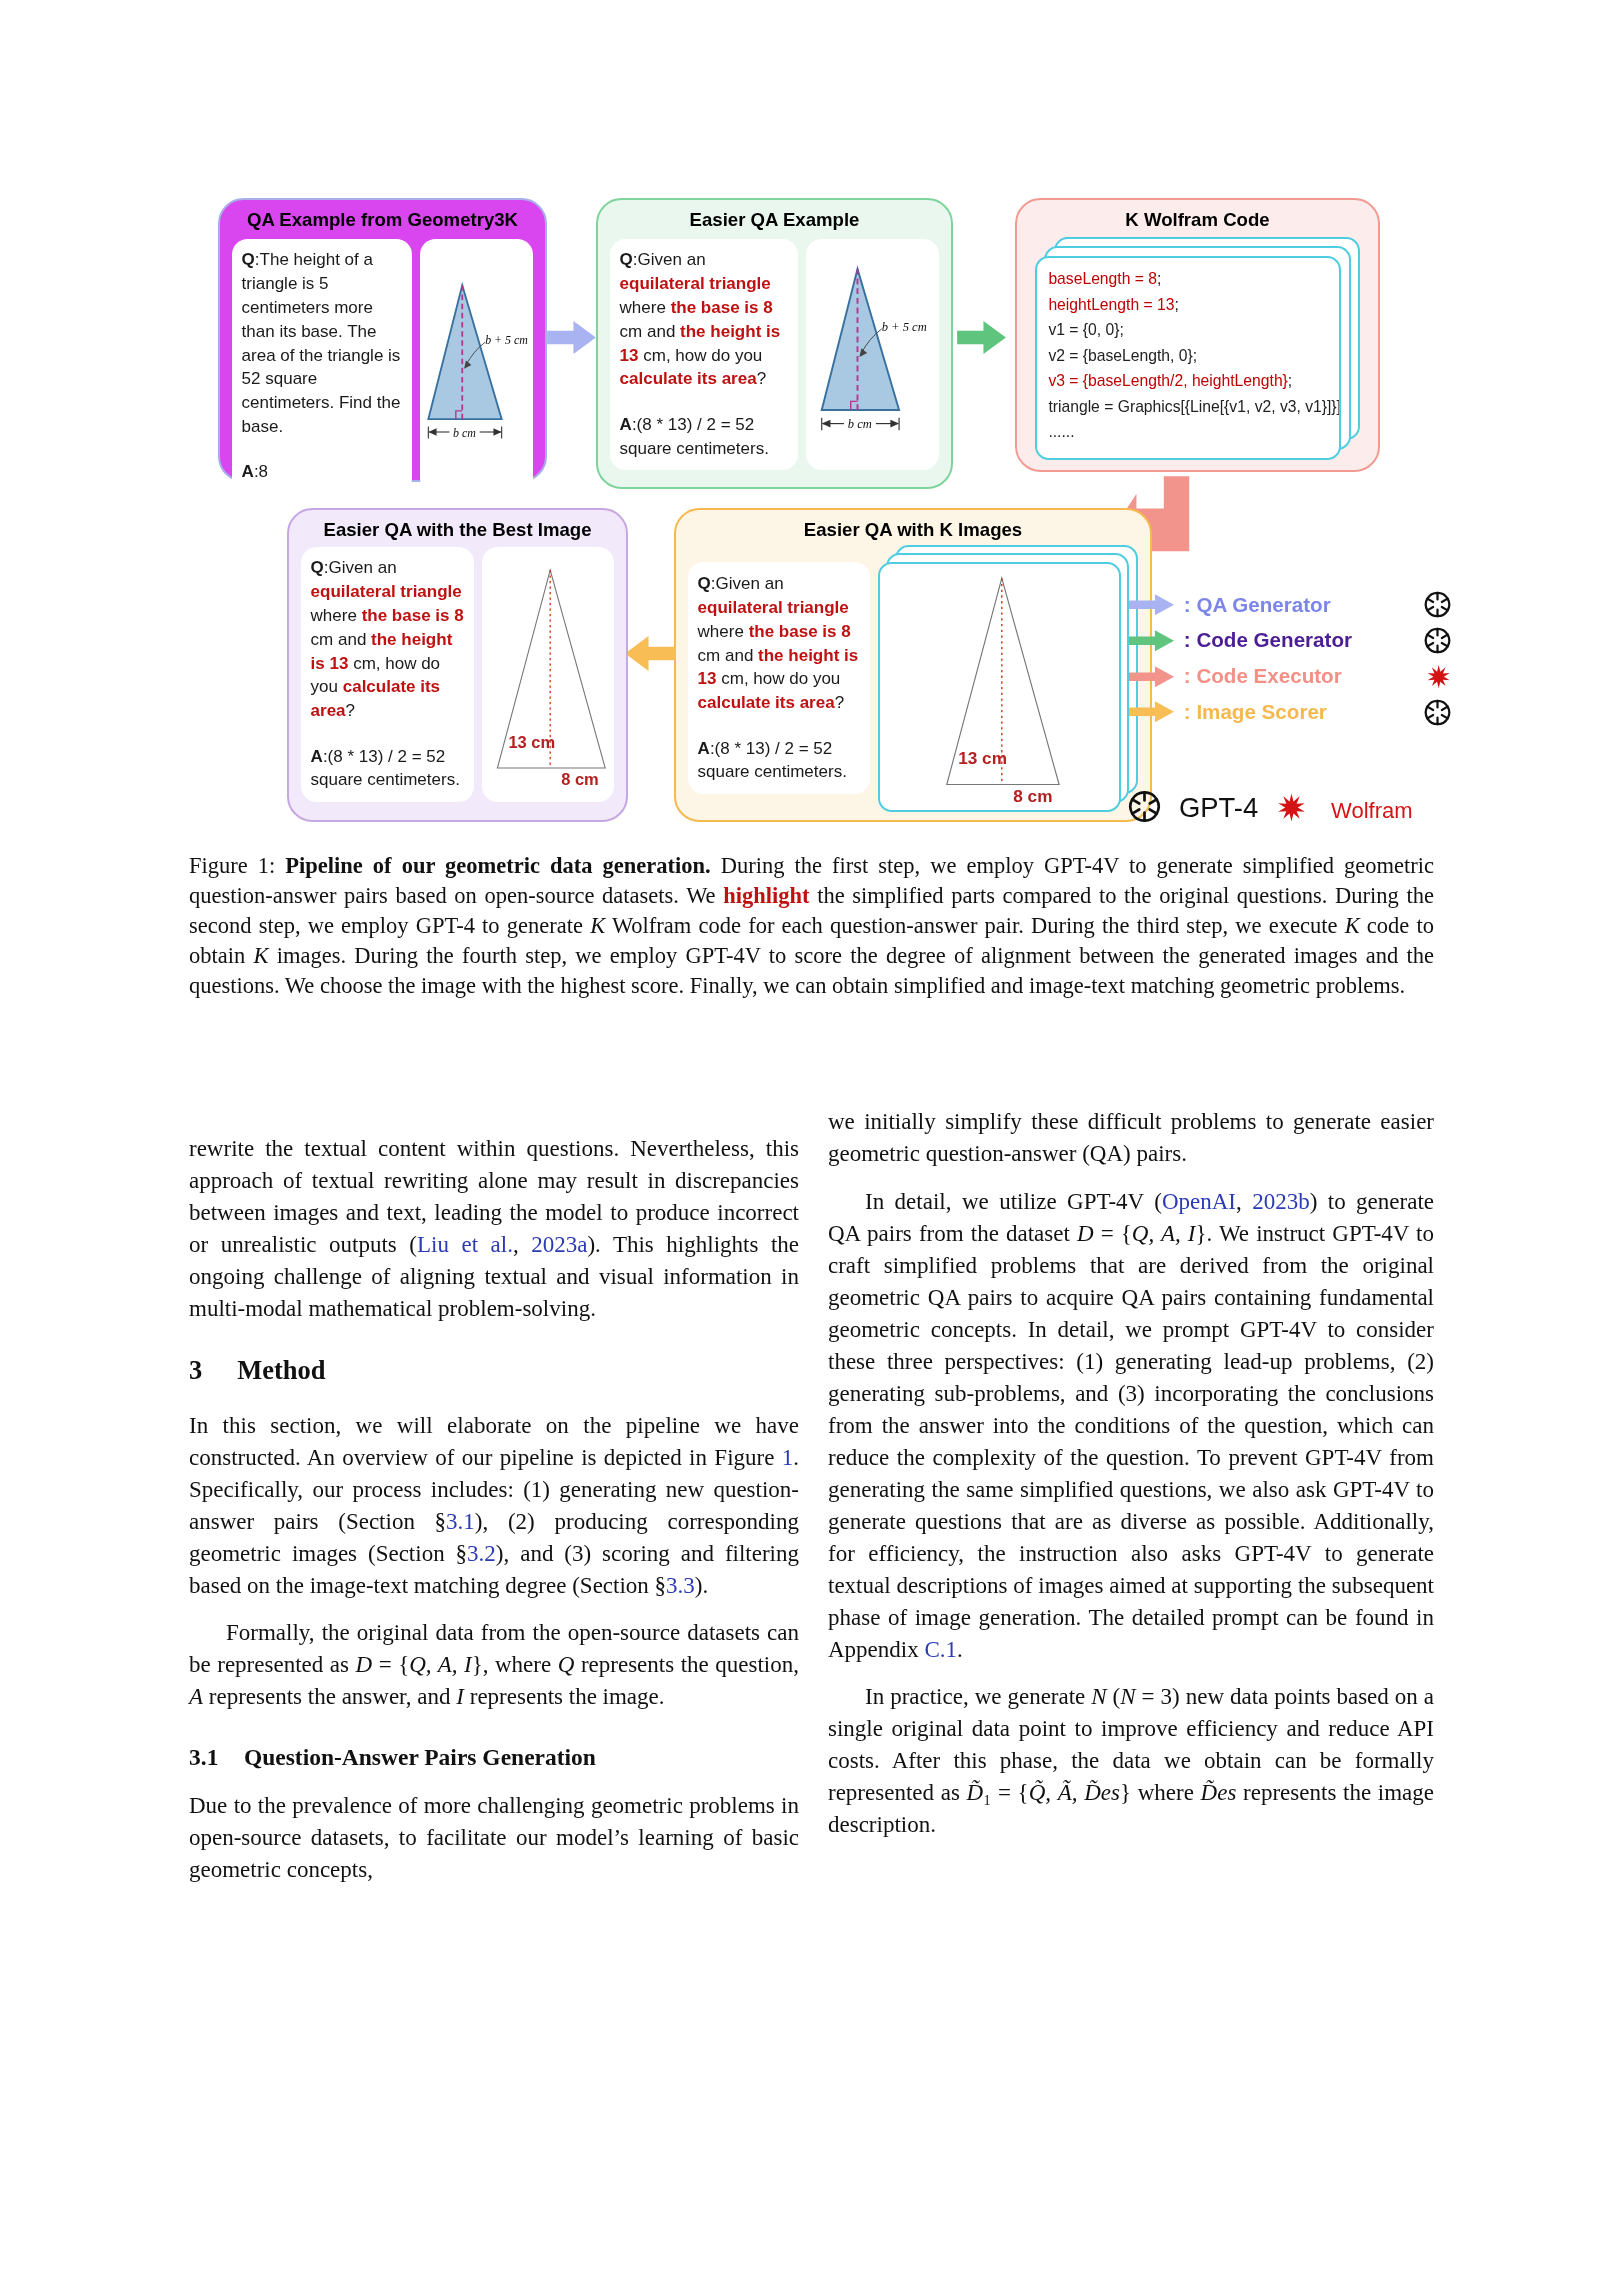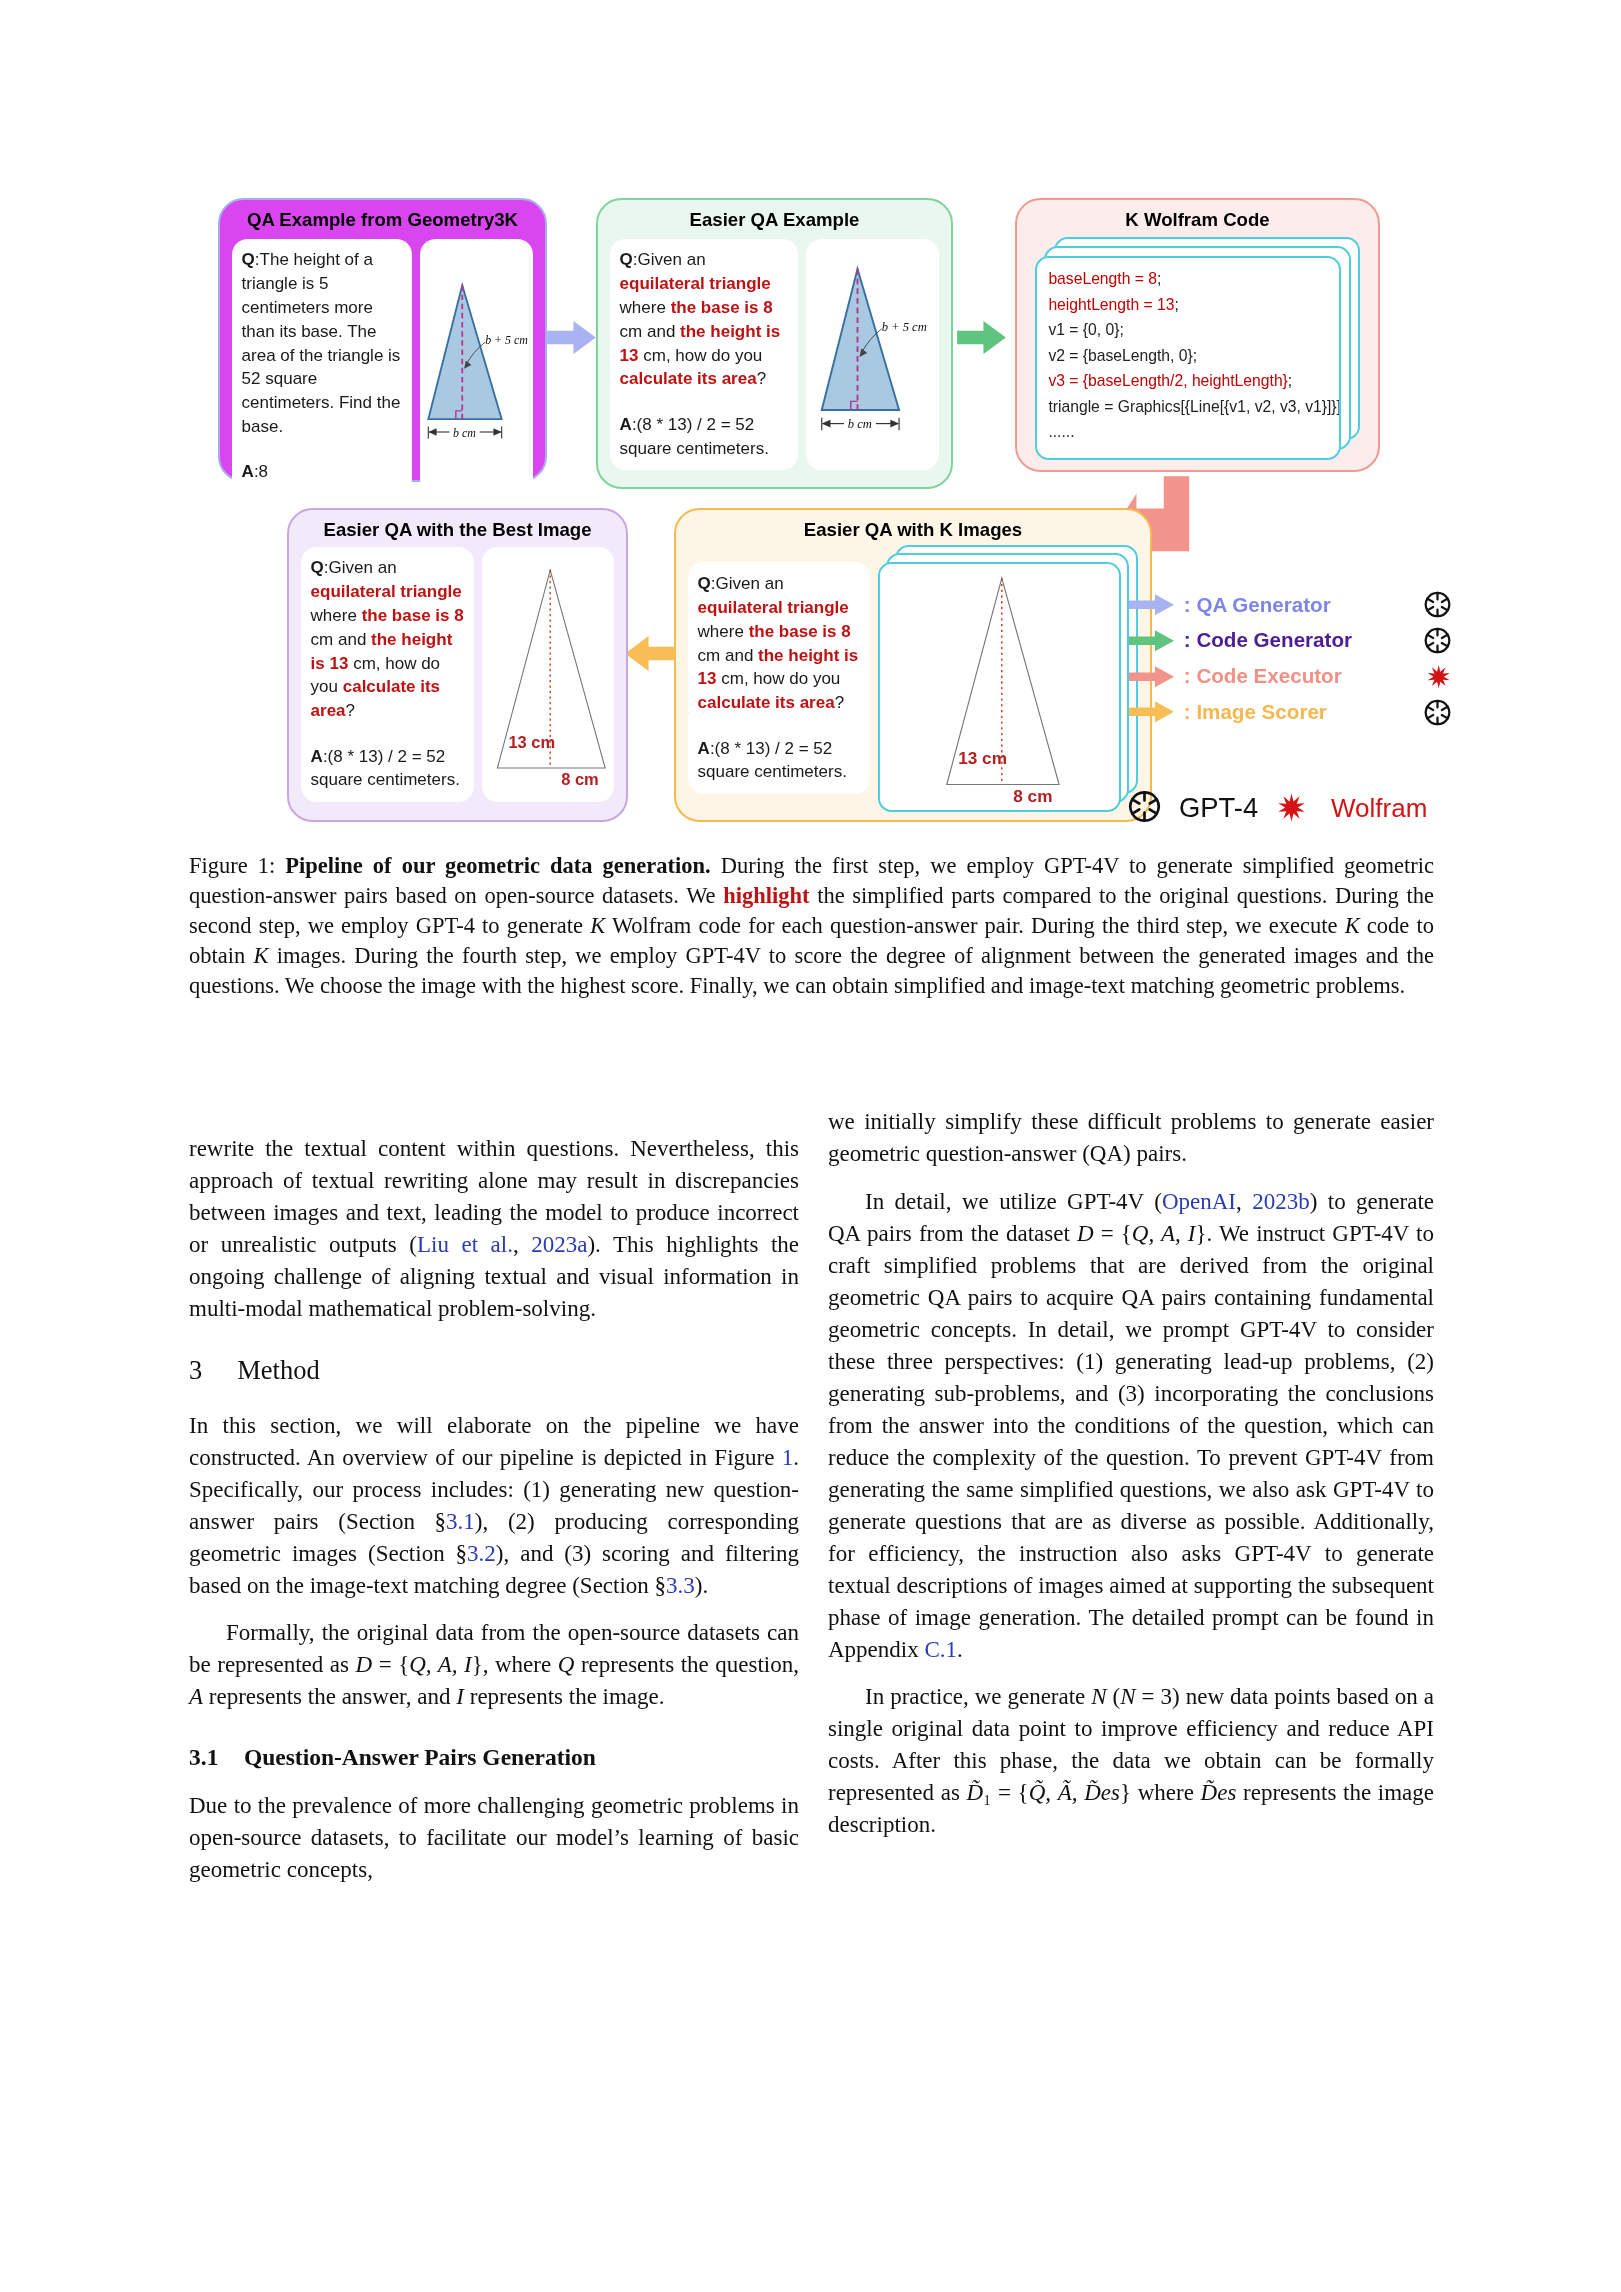--- a/index.html
+++ b/index.html
@@ -53,34 +53,34 @@
   .a-lav{fill:#a9b3f1;} .a-grn{fill:#5ec47e;} .a-sal{fill:#f2948b;} .a-org{fill:#f8bd55;}
 
   
   .legend{position:absolute;left:1129px;top:590px;width:323px;}
   .lg-row{display:flex;align-items:center;gap:9.8px;height:29px;margin-bottom:6.9px;}
   .lg-label{font-weight:bold;font-size:20.6px;flex:1;}
   .lg-0 .lg-label{color:#7b86e8;} .lg-1 .lg-label{color:#4c1d95;}
   .lg-2 .lg-label{color:#f29086;} .lg-3 .lg-label{color:#f6b84e;}
   .brands{position:absolute;left:1127px;top:789px;display:flex;align-items:flex-end;gap:17px;}
   .brand-gpt{font-size:27.4px;color:#111;}
-  .brand-wolfram{font-size:26px;color:#d41414;margin-left:5.9px;}
+  .brand-wolfram{font-size:22px;color:#d41414;margin-left:5.9px;}
 
   
   .caption{position:absolute;left:189px;top:851px;width:1245px;
            font-size:22.5px;line-height:30px;text-align:justify;color:#111;}
 
   
   .col{position:absolute;top:1106px;font-size:23px;line-height:32px;text-align:justify;color:#111;}
   .col-left{left:189px;width:610px;margin-top:27px;}
   .col-right{left:828px;width:606px;}
   .para{margin:0;}
   .para + .para{margin-top:15.7px;}
   .para.indent{text-indent:37px;}
-  .h2{font-weight:normal;font-size:26.5px;margin:29px 0 23.5px;text-align:left;}
+  .h2{font-weight:bold;font-size:26.5px;margin:29px 0 23.5px;text-align:left;}
   .h2 .hnum{margin-right:35px;}
   .h3{font-weight:bold;font-size:23.5px;margin:27.4px 0 17.6px;text-align:left;}
   .h3 .hnum{margin-right:25.5px;}
 
   svg text{font-family:"Liberation Serif",serif;}
   .tri-label{fill:#b32020;font-weight:bold;font-family:"Liberation Sans",sans-serif;}
 </style>
 </head>
 <body>
 

